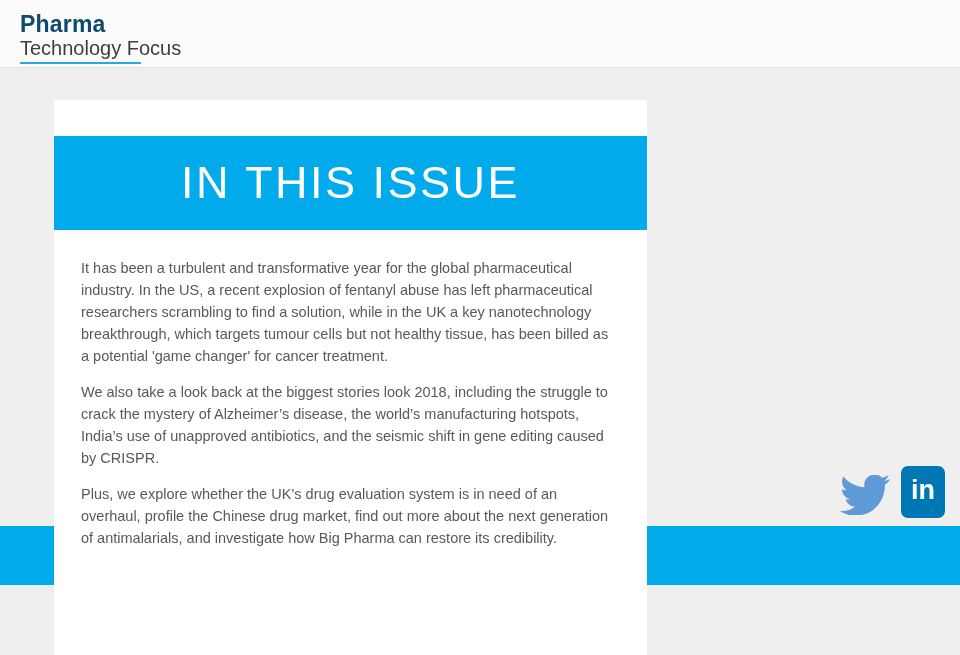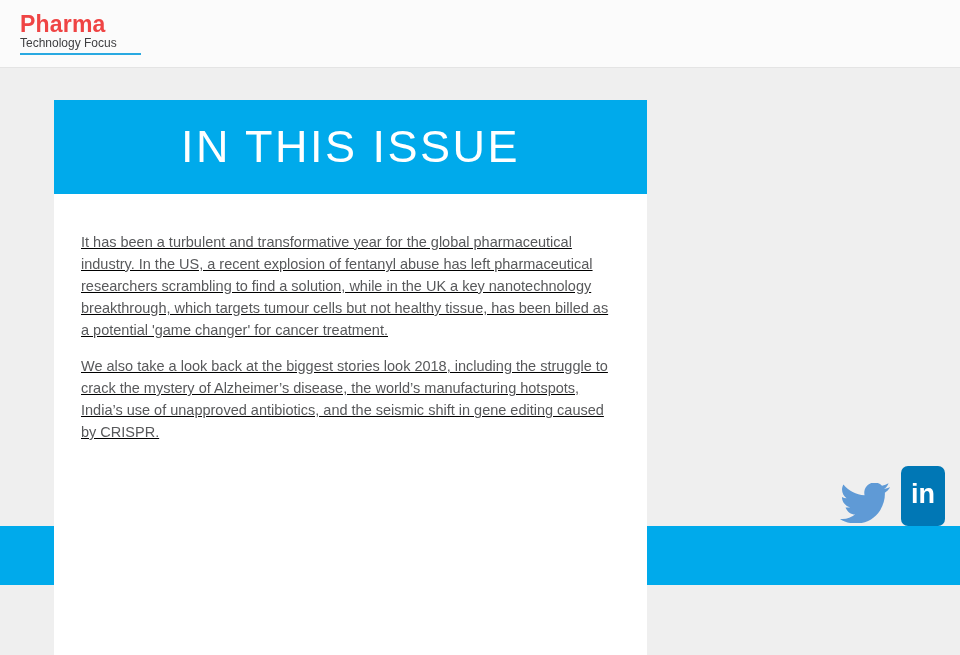--- a/index.html
+++ b/index.html
@@ -16,24 +16,24 @@
   .header {
     position: absolute; top: 0; left: 0;
     width: 960px; height: 68px;
     background: #fbfbfb;
     border-bottom: 1px solid #e4e4e4;
     z-index: 3;
   }
   .logo { position: absolute; left: 20px; top: 12px; cursor: pointer; }
   .logo-primary {
     font-size: 23px; font-weight: bold; line-height: 1.05;
-    color: #ef4444; letter-spacing: 0.2px;
+    color: #0c4a6e; letter-spacing: 0.2px;
   }
   .logo-secondary {
-    font-size: 12px; color: #3e3e40; line-height: 1.1; margin-top: 1px;
+    font-size: 20px; color: #3e3e40; line-height: 1.1; margin-top: 1px;
   }
   .logo-underline {
     width: 121px; height: 2px; background: #29a9e1; margin-top: 3px;
   }
 
   
   .accent-band {
     position: absolute; left: 0; top: 526px;
     width: 960px; height: 59px;
     background: #00aaeb;
@@ -42,46 +42,46 @@
 
   
   .social {
     position: absolute; left: 840px; top: 466px;
     display: flex; align-items: flex-end; gap: 11px;
     z-index: 2;
   }
   .twitter-icon { width: 50px; height: 40px; margin-bottom: 3px; cursor: pointer; }
   .twitter-icon svg { display: block; width: 50px; height: 40px; fill: #5f9ad6; }
   .linkedin-icon {
-    width: 44px; height: 60px;
+    width: 44px; height: 52px;
     background: #0077b5; border-radius: 7px;
     color: #ffffff; font-weight: bold; font-size: 27px;
     display: flex; align-items: center; justify-content: center;
     padding-bottom: 3px;
     cursor: pointer;
   }
 
   
   .card {
     position: absolute; left: 54px; top: 100px;
     width: 593px; height: 555px;
     background: #ffffff;
     z-index: 2;
   }
   .banner {
     height: 94px; background: #00aaeb;
-    display: flex; align-items: center; justify-content: center;
+    display: flex; align-items: center; justify-content: center; margin-top: 36px;
   }
   .banner h1 {
     margin: 0;
     font-size: 45px; font-weight: 300;
     color: #ffffff; letter-spacing: 2.5px;
     white-space: nowrap;
   }
-  .card-body { padding: 37px 36px 0 27px; text-decoration: underline; }
+  .card-body { padding: 27px 36px 0 27px; }
   .card-body p {
     margin: 0 0 14px 0;
     font-size: 14.5px; line-height: 22px;
     color: #58595b;
   }
   .byline { font-style: italic; }
 </style>
 </head>
 <body>
 
@@ -104,14 +104,15 @@
   <div class="linkedin-icon">in</div>
 </div>
 
 <main class="card">
   <div class="banner">
     <h1>IN THIS ISSUE</h1>
   </div>
   <div class="card-body">
     <p>It has been a turbulent and transformative year for the global pharmaceutical industry. In the US, a recent explosion of fentanyl abuse has left pharmaceutical researchers scrambling to find a solution, while in the UK a key nanotechnology breakthrough, which targets tumour cells but not healthy tissue, has been billed as a potential 'game changer' for cancer treatment.</p>
     <p>We also take a look back at the biggest stories look 2018, including the struggle to crack the mystery of Alzheimer’s disease, the world’s manufacturing hotspots, India’s use of unapproved antibiotics, and the seismic shift in gene editing caused by CRISPR.</p>
+    <p>Plus, we explore whether the UK’s drug evaluation system is in need of an overhaul, profile the Chinese drug market, find out more about the next generation of antimalarials, and investigate how Big Pharma can restore its credibility.</p>
   </div>
 </main>
 
 </body></html>

